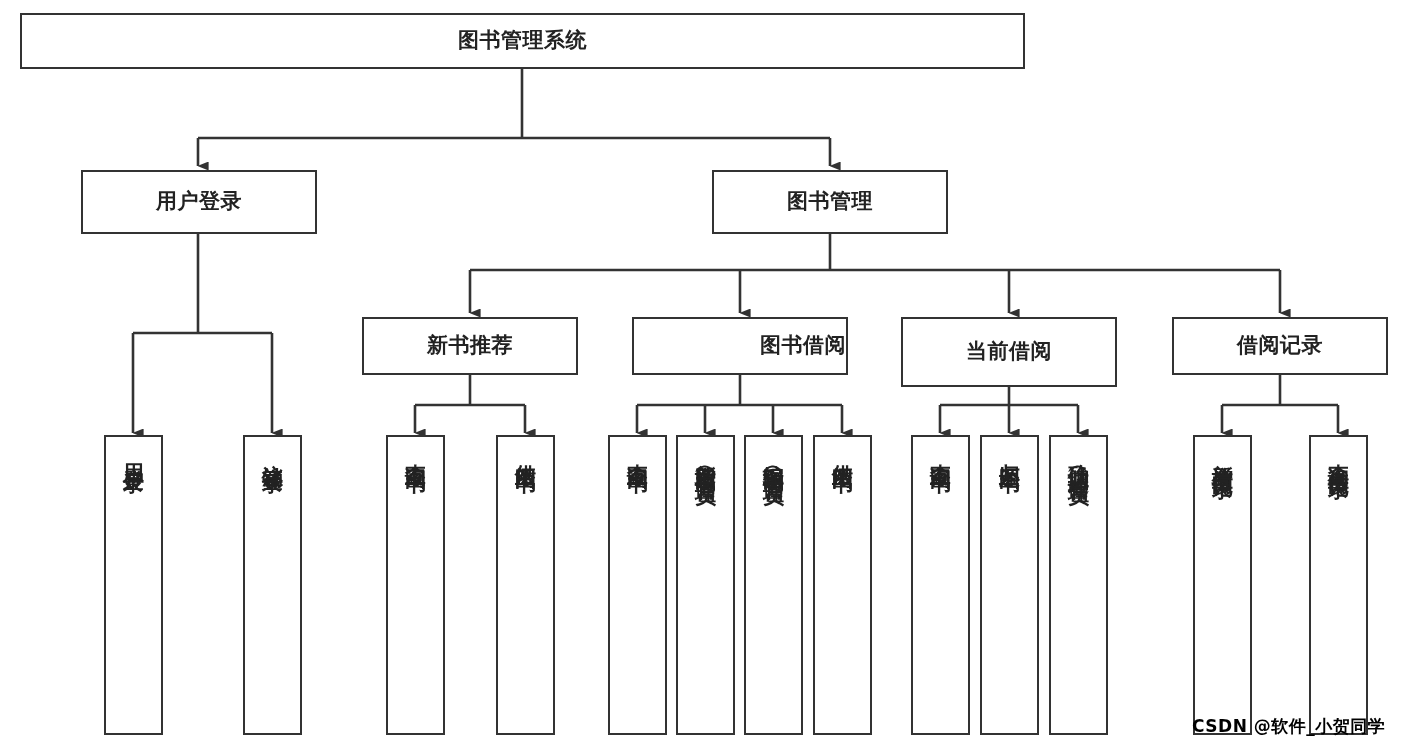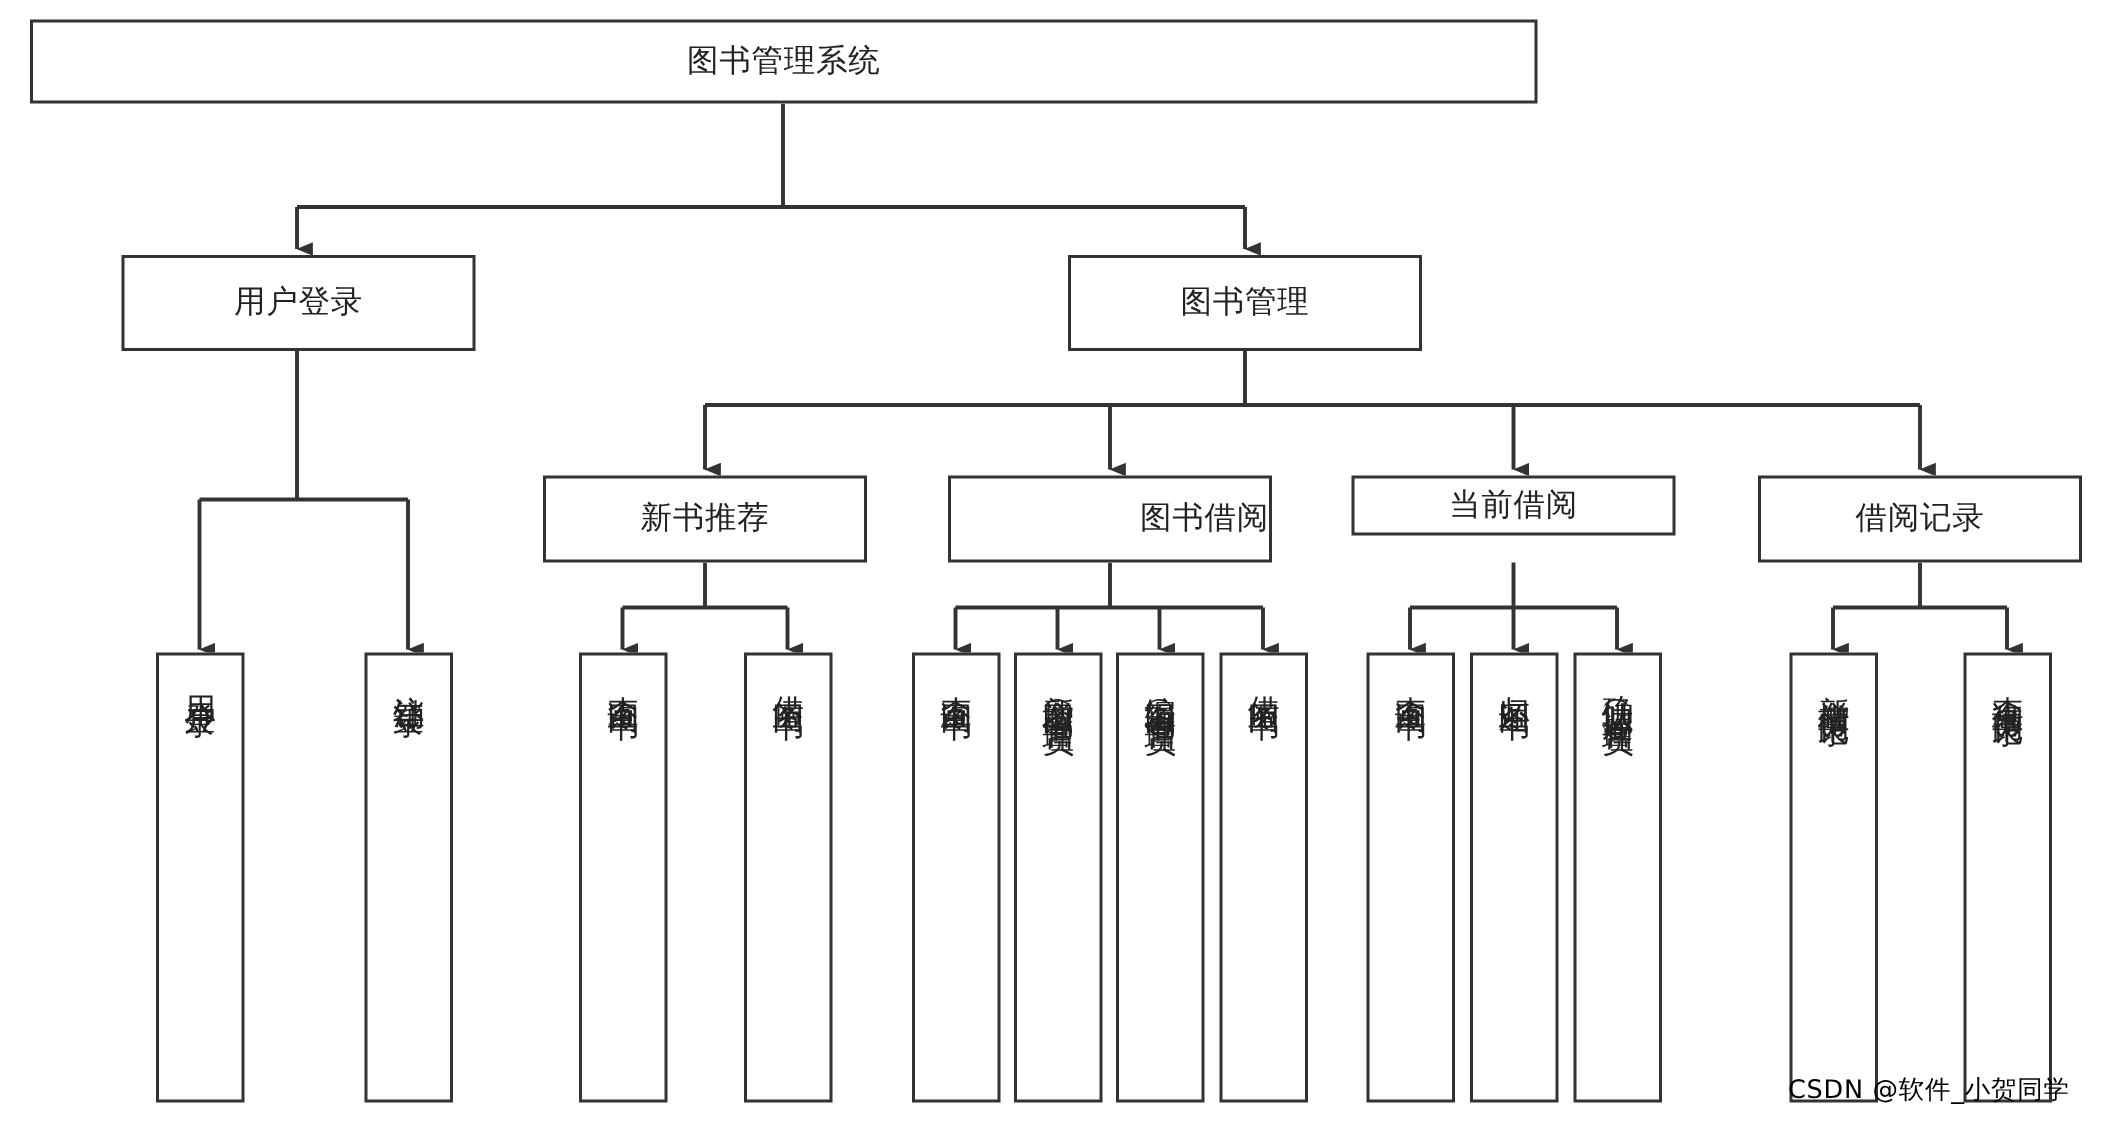--- a/index.html
+++ b/index.html
@@ -10,20 +10,21 @@
   }
   body {
     font-family: "DejaVu Sans", "Liberation Sans", sans-serif;
   }
   #diagram-root {
     position: relative;
     width: 1405px;
     height: 747px;
     background: #ffffff;
     overflow: hidden;
+    font-weight: bold;
   }
   #edge-layer {
     position: absolute;
     left: 0;
     top: 0;
     width: 1405px;
     height: 747px;
     pointer-events: none;
   }
   .node {
@@ -137,21 +138,21 @@
   </div>
 
   <div class="node horiz" style="left:712px; top:170px; width:236px; height:64px;">
     <span class="label">图书管理</span>
   </div>
 
   <div class="node horiz" style="left:632px; top:317px; width:216px; height:58px;justify-content:flex-end;">
     <span class="label">图书借阅</span>
   </div>
 
-  <div class="node horiz" style="left:901px; top:317px; width:216px; height:40px;">
+  <div class="node horiz" style="left:901px; top:317px; width:216px; height:70px;">
     <span class="label">当前借阅</span>
   </div>
 
   <div class="node horiz" style="left:1172px; top:317px; width:216px; height:58px;">
     <span class="label">借阅记录</span>
   </div>
 
   <div class="node vert" style="left:104px; top:435px; width:59px; height:300px;">
     <span class="label">用户登录</span>
   </div>

